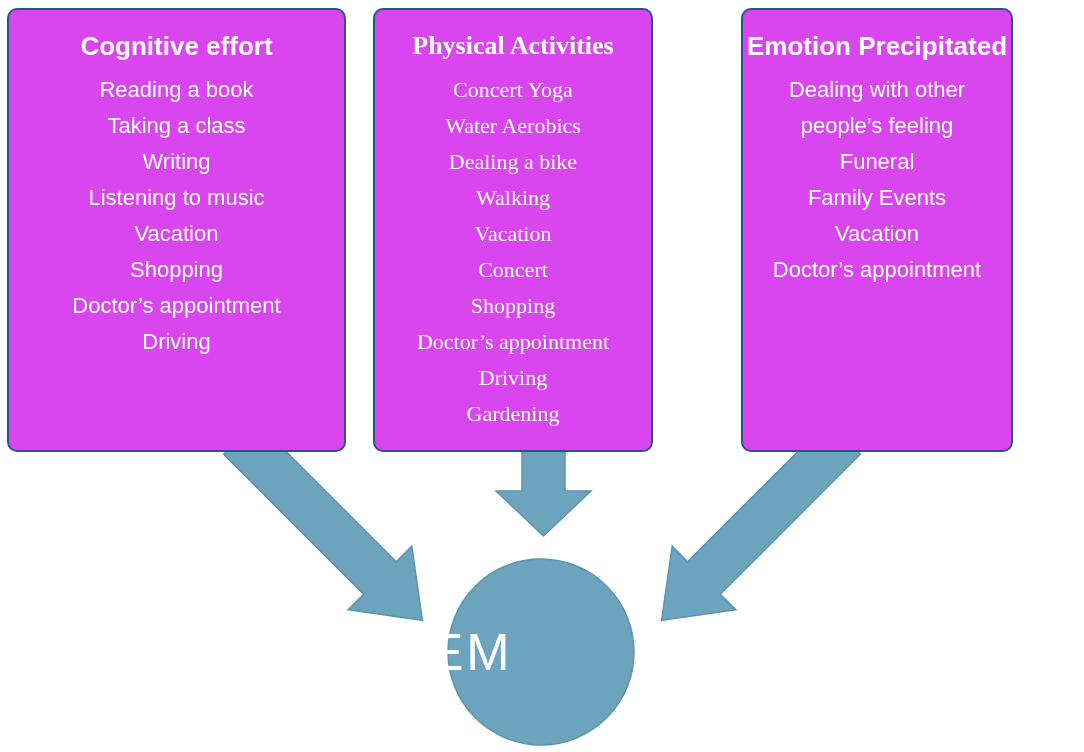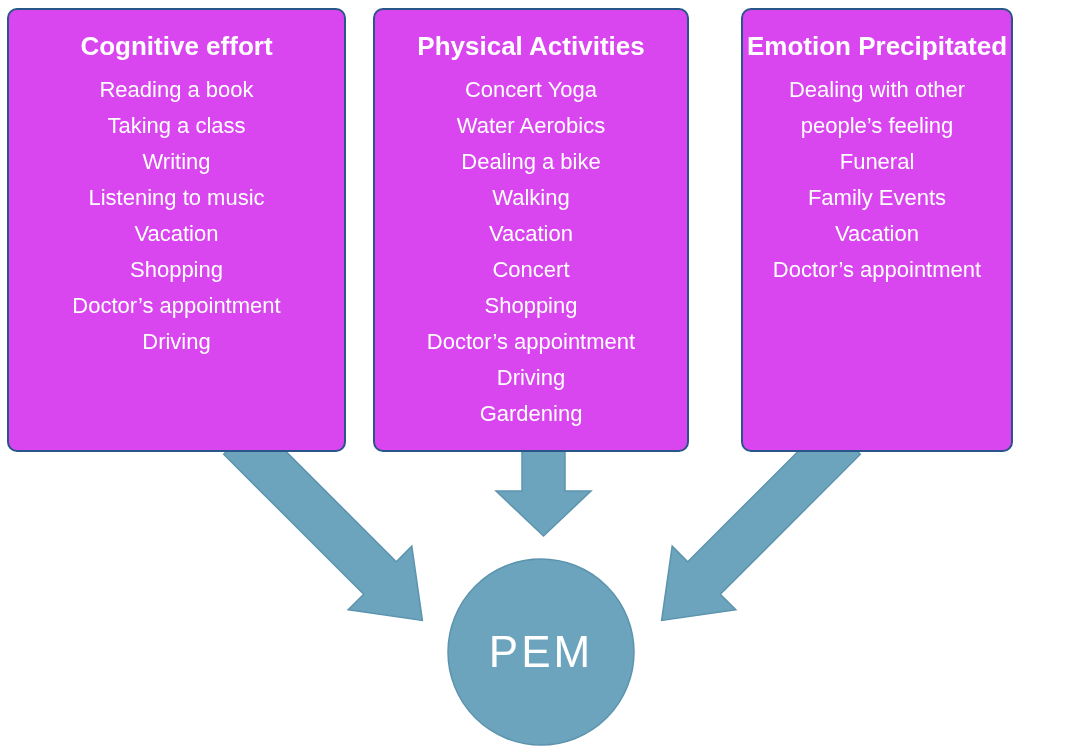--- a/index.html
+++ b/index.html
@@ -33,21 +33,21 @@
     height: 444px;
     box-sizing: border-box;
     background: #d946ef;
     border: 2px solid #2A5588;
     border-radius: 10px;
     color: #ffffff;
     padding-top: 20px;
     z-index: 1;
   }
   .card-1 { left: 7px;   width: 339px; }
-  .card-2 { left: 373px; width: 316px; }
+  .card-2 { left: 373px; width: 280px; font-family: Liberation Serif, serif; }
   .card-3 { left: 741px; width: 272px; }
   .card-title {
     font-size: 26px;
     font-weight: bold;
     line-height: 32px;
     text-align: center;
     margin-bottom: 10px;
   }
   .card-items { text-align: center; }
   .item {
@@ -61,22 +61,21 @@
     margin-left: auto;
     margin-right: auto;
   }
   .pem-label {
     position: absolute;
     left: 391px;
     top: 617px;
     width: 300px;
     height: 70px;
     line-height: 70px;
-    text-align: center;
-    font-size: 44px;
+    font-size: 52px;
     font-weight: 300;
     letter-spacing: 3px;
     color: #ffffff;
     z-index: 2;
   }
 </style>
 </head>
 <body>
 
 <div class="stage">

